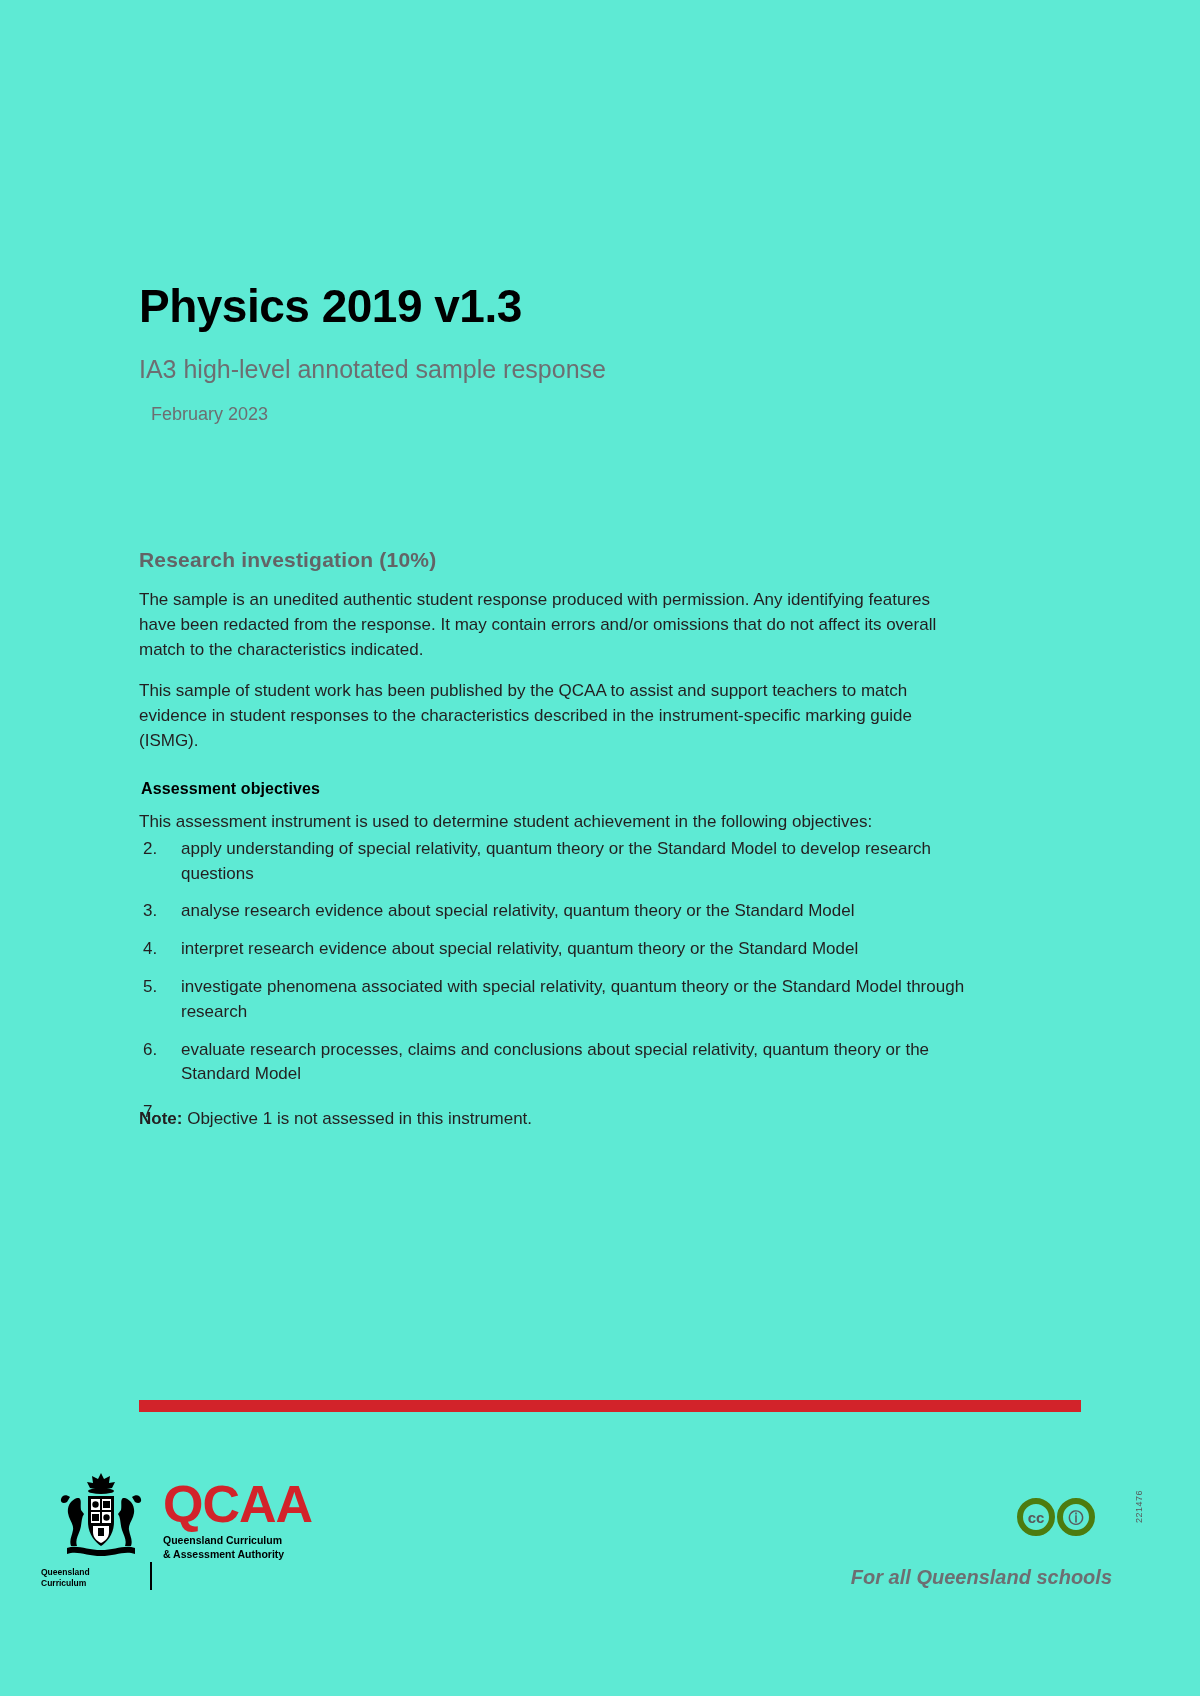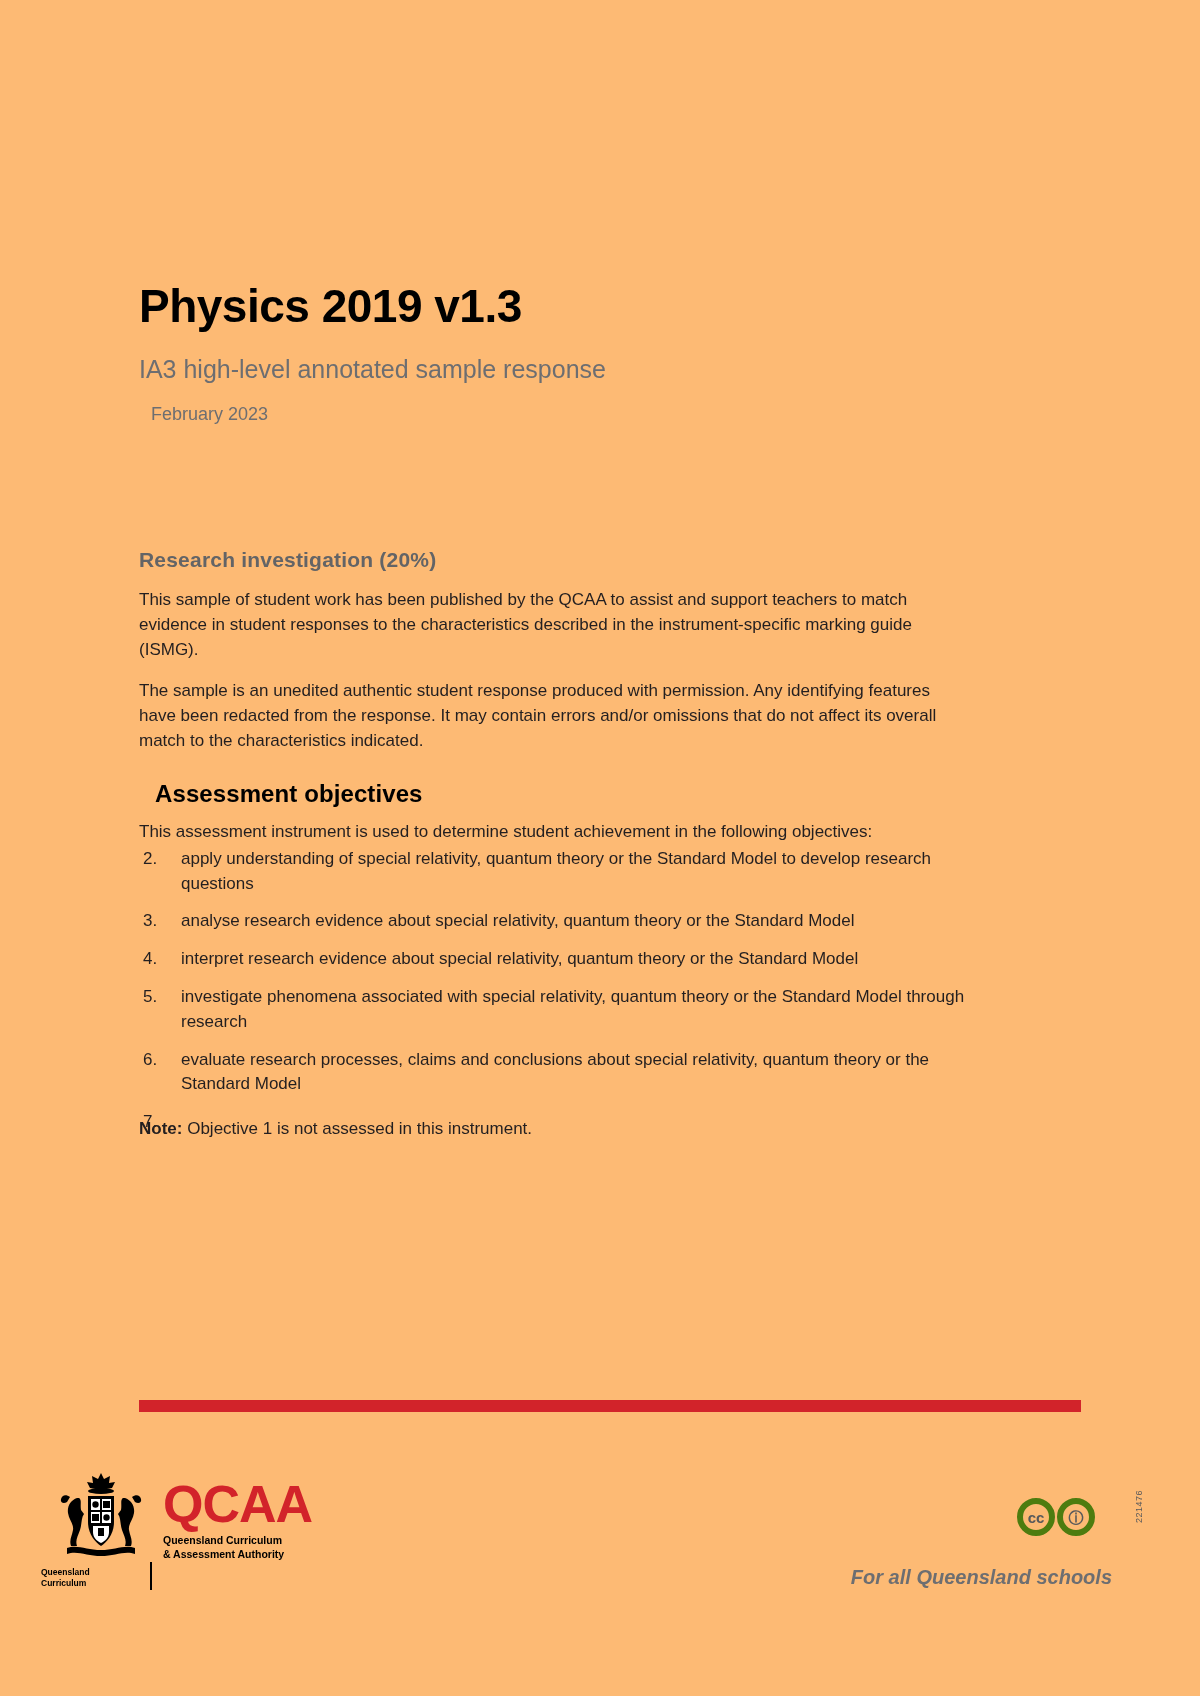--- a/index.html
+++ b/index.html
@@ -10,21 +10,21 @@
   body {
     font-family: "Liberation Sans", sans-serif;
     color: #231f20;
     -webkit-font-smoothing: antialiased;
   }
   .page {
     position: relative;
     width: 1200px;
     height: 1696px;
     margin: 0 auto;
-    background: #fdba74;
+    background: #5eead4;
     overflow: hidden;
   }
 
   
   .title-block {
     position: absolute;
     left: 139px;
     top: 282px;
     width: 900px;
   }
@@ -59,24 +59,24 @@
     width: 830px;
   }
   h2.section-heading {
     font-size: 21px;
     font-weight: bold;
     color: #636466;
     margin: 0 0 16px 0;
     letter-spacing: 0.2px;
   }
   h3.sub-heading {
-    font-size: 24px;
+    font-size: 16px;
     font-weight: bold;
     color: #000000;
-    margin: 26px 0 12px 16px;
+    margin: 26px 0 12px 2px;
     letter-spacing: 0.1px;
   }
   p.body-text {
     font-size: 17px;
     line-height: 1.46;
     color: #231f20;
     margin: 0 0 17px 0;
   }
   p.body-text.tight {
     margin-bottom: 2px;
@@ -228,25 +228,25 @@
 <div class="page">
 
   <div class="title-block">
     <h1 class="doc-title">Physics 2019 v1.3</h1>
     <div class="doc-subtitle">IA3 high-level annotated sample response</div>
     <div class="doc-date">February 2023</div>
   </div>
 
   <div class="content">
 
-    <h2 class="section-heading">Research investigation (20%)</h2>
+    <h2 class="section-heading">Research investigation (10%)</h2>
+
+    <p class="body-text">The sample is an unedited authentic student response produced with permission. Any identifying features have been redacted from the response. It may contain errors and/or omissions that do not affect its overall match to the characteristics indicated.</p>
 
     <p class="body-text">This sample of student work has been published by the QCAA to assist and support teachers to match evidence in student responses to the characteristics described in the instrument-specific marking guide (ISMG).</p>
-
-    <p class="body-text">The sample is an unedited authentic student response produced with permission. Any identifying features have been redacted from the response. It may contain errors and/or omissions that do not affect its overall match to the characteristics indicated.</p>
 
     <h3 class="sub-heading">Assessment objectives</h3>
 
     <p class="body-text tight">This assessment instrument is used to determine student achievement in the following objectives:</p>
 
     <ol class="objectives">
       <li>
         <span class="num">2.</span>
         <span>apply understanding of special relativity, quantum theory or the Standard Model to develop research questions</span>
       </li>

